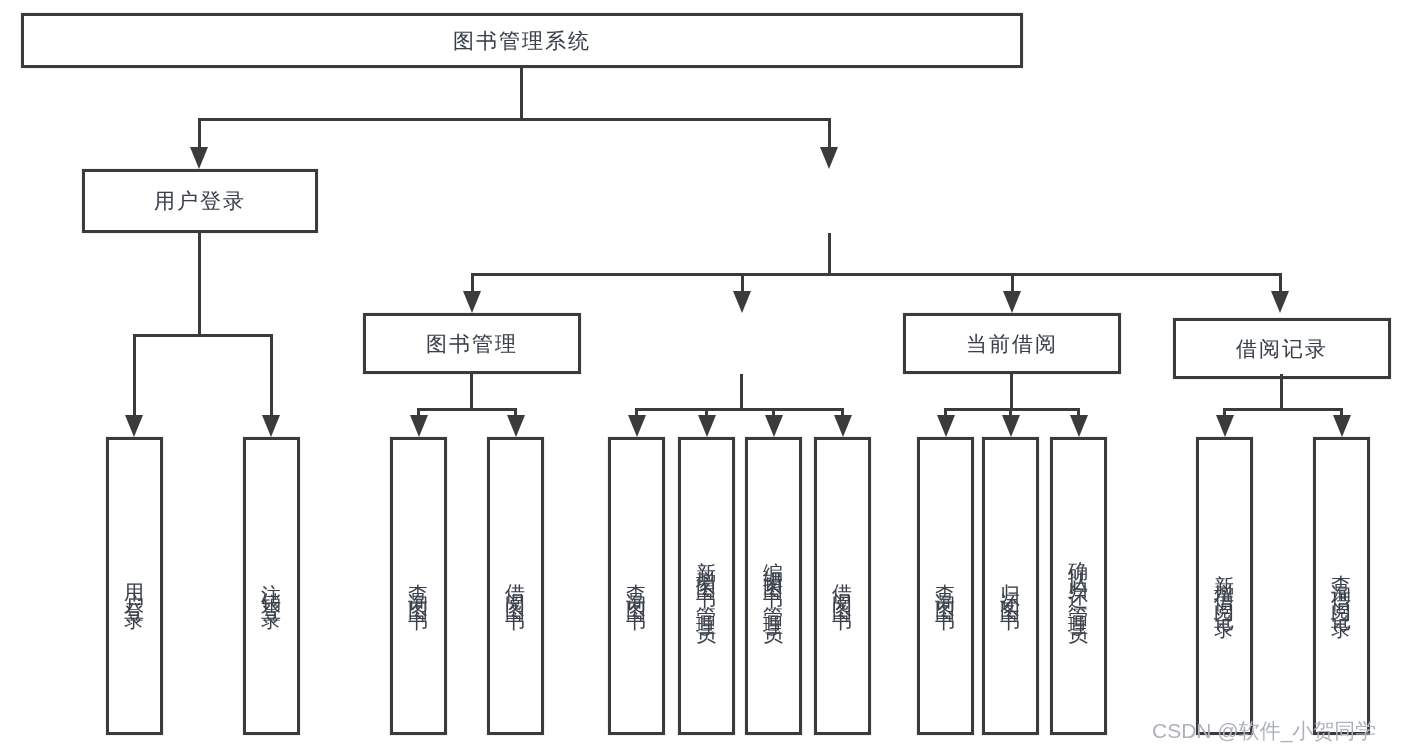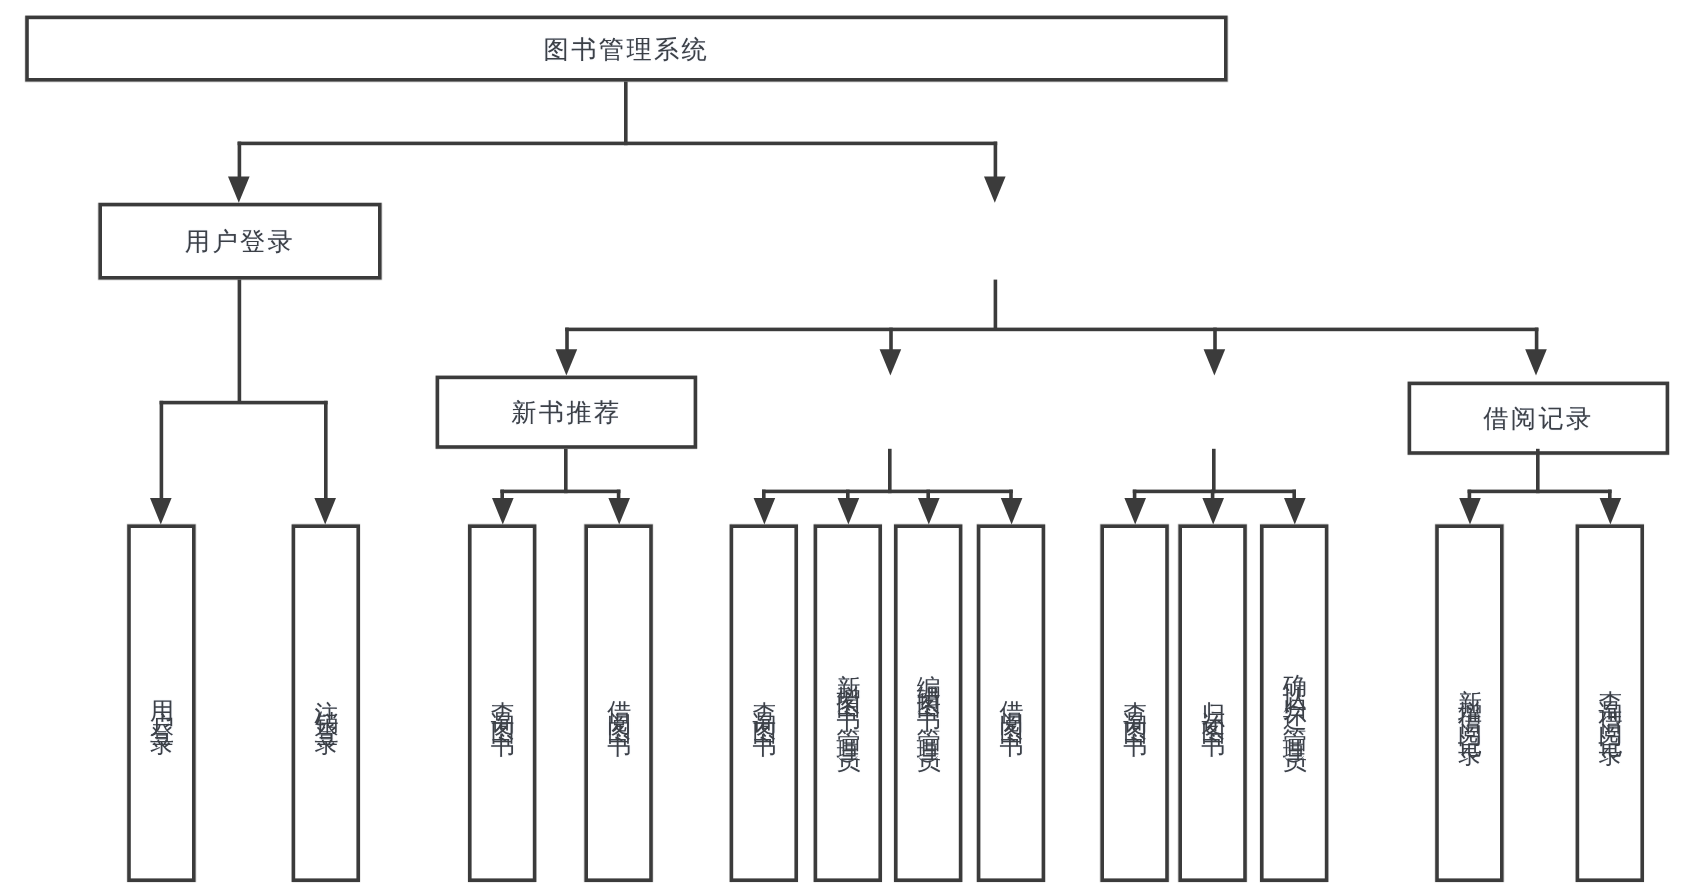--- a/index.html
+++ b/index.html
@@ -54,21 +54,24 @@
 
   <div class="box h" style="left:21px;top:13px;width:1002px;height:55px">
     <span>图书管理系统</span>
   </div>
 
   <div class="box h" style="left:82px;top:169px;width:236px;height:64px">
     <span>用户登录</span>
   </div>
 
   <div class="box h" style="left:363px;top:313px;width:218px;height:61px">
-    <span>新书推荐</span>
+    <span>图书管理</span>
+  </div>
+  <div class="box h" style="left:903px;top:313px;width:218px;height:61px">
+    <span>当前借阅</span>
   </div>
   <div class="box h" style="left:1173px;top:318px;width:218px;height:61px">
     <span>借阅记录</span>
   </div>
 
   <div class="box v" style="left:106px;top:437px">
     <span>用户登录</span>
   </div>
   <div class="box v" style="left:243px;top:437px">
     <span>注销登录</span>
@@ -163,14 +166,15 @@
   <div class="vline" style="left:1077px;top:408px;height:10px"></div>
   <div class="arrow" style="left:1070px;top:415px"></div>
 
   <div class="vline" style="left:1280px;top:374px;height:37px"></div>
   <div class="hline" style="left:1223px;top:408px;width:120px"></div>
   <div class="vline" style="left:1223px;top:408px;height:10px"></div>
   <div class="arrow" style="left:1216px;top:415px"></div>
   <div class="vline" style="left:1340px;top:408px;height:10px"></div>
   <div class="arrow" style="left:1333px;top:415px"></div>
 
+  <div class="watermark">CSDN @软件_小贺同学</div>
 
 </div>
 
 </body></html>

